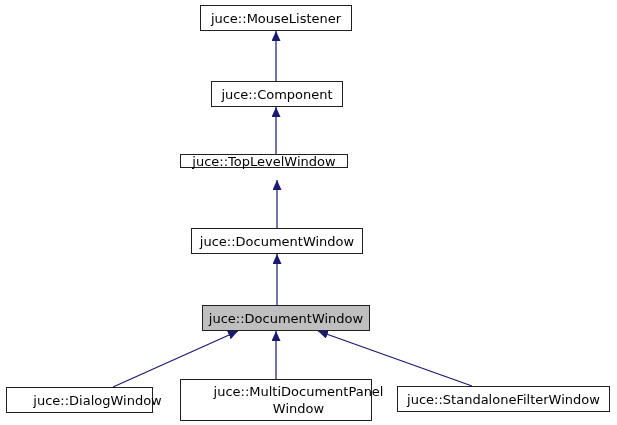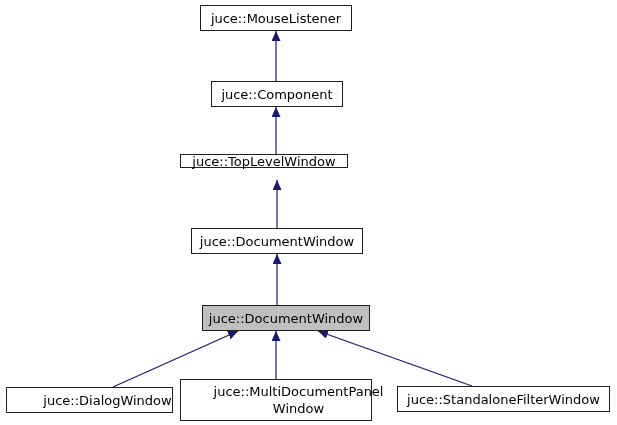--- a/index.html
+++ b/index.html
@@ -51,21 +51,21 @@
   }
   .node.highlighted {
     background: var(--highlight-fill);
     cursor: default;
   }
   .n-mouse-listener            { left: 200px; top: 5px;   width: 152px; height: 26px; }
   .n-component                 { left: 211px; top: 81px;  width: 132px; height: 26px; }
   .n-top-level-window          { left: 180px; top: 154px; width: 168px; height: 14px; }
   .n-resizable-window          { left: 191px; top: 228px; width: 172px; height: 26px; }
   .n-document-window           { left: 202px; top: 305px; width: 168px; height: 26px; }
-  .n-dialog-window             { left: 6px;   top: 387px; width: 167px; height: 26px; padding-left: 36px; }
+  .n-dialog-window             { left: 6px;   top: 387px; width: 147px; height: 26px; padding-left: 36px; }
   .n-multi-document-panel      { left: 180px; top: 379px; width: 192px; height: 42px; padding-left: 45px; }
   .n-standalone-filter-window  { left: 397px; top: 386px; width: 213px; height: 26px; }
 </style>
 </head>
 <body>
 
 <div class="stage">
 
   <svg class="edge-layer" viewBox="0 0 617 425">
     <defs>

